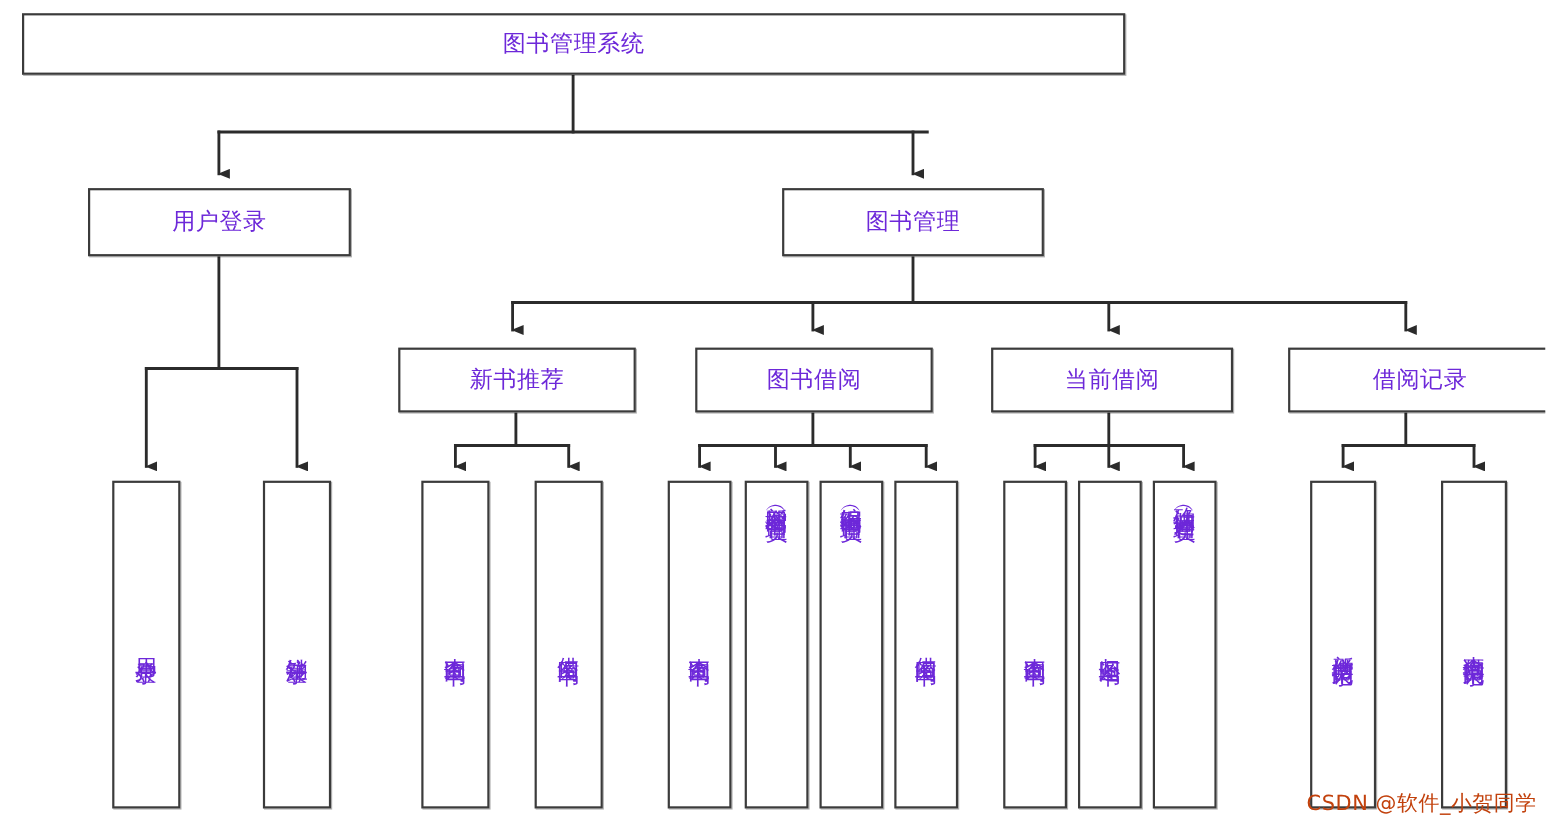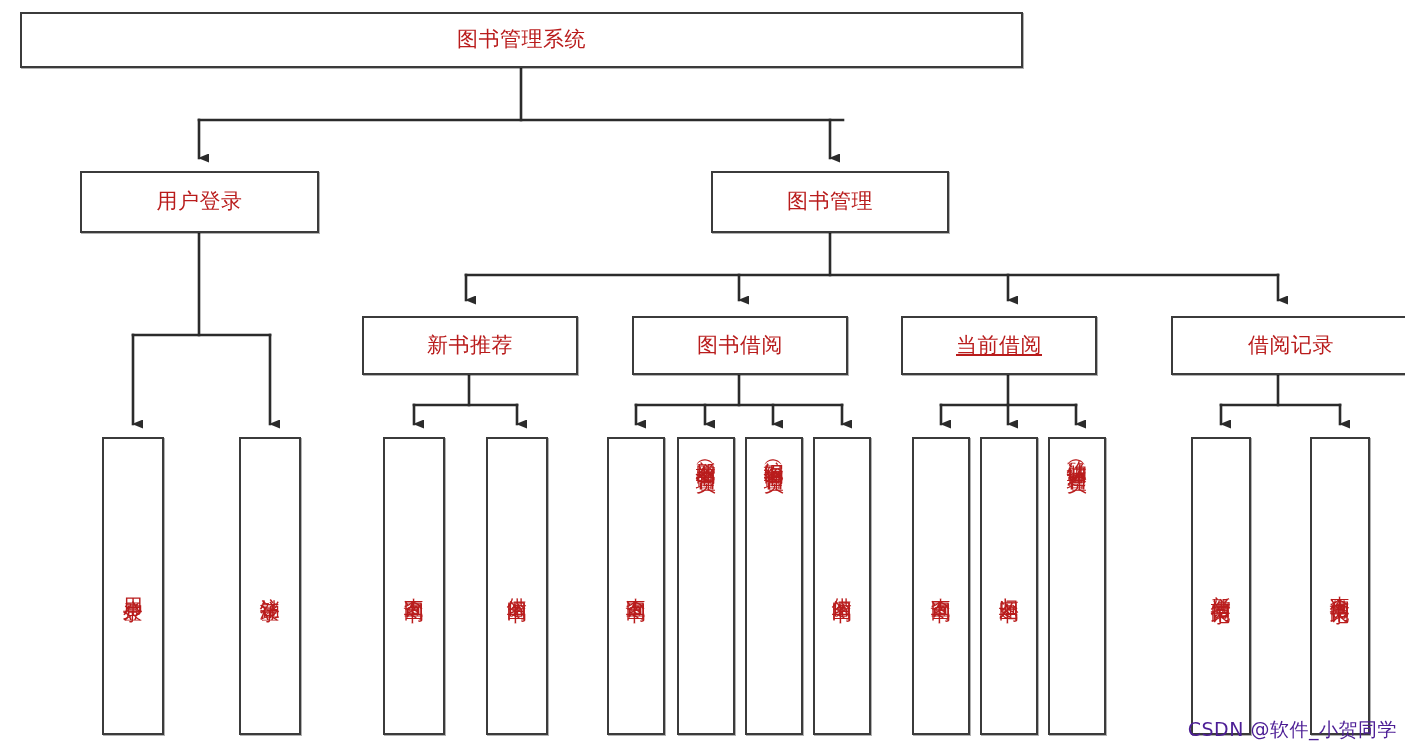--- a/index.html
+++ b/index.html
@@ -28,21 +28,21 @@
   }
   .node {
     position: absolute;
     box-sizing: border-box;
     background: #ffffff;
     border: 2px solid #3b3b3b;
     box-shadow: 1px 1px 0 rgba(0,0,0,0.30);
     display: flex;
     align-items: center;
     justify-content: center;
-    color: #b91c1c;
+    color: #6d28d9;
   }
   .node.horizontal .node-label {
     font-size: 21px;
     line-height: 1.1;
     letter-spacing: 0.5px;
     white-space: nowrap;
     text-align: center;
   }
   .node.vertical {
     align-items: flex-start;
@@ -60,21 +60,21 @@
   }
   .node.vertical.centered {
     align-items: center;
     padding-top: 0;
   }
   .watermark {
     position: absolute;
     right: 8px;
     bottom: 4px;
     font-size: 19px;
-    color: #4c1d95;
+    color: #c2410c;
     white-space: nowrap;
     letter-spacing: 0.5px;
   }
 </style>
 </head>
 <body>
 
 <div id="diagram-root">
 
   <svg id="edge-layer" viewBox="0 0 1405 747" width="1405" height="747" xmlns="http://www.w3.org/2000/svg">
@@ -137,21 +137,21 @@
   <div class="node horizontal" style="left:711px; top:171px; width:238px; height:62px;">
     <span class="node-label">图书管理</span>
   </div>
 
   <div class="node horizontal" style="left:362px; top:316px; width:216px; height:59px;">
     <span class="node-label">新书推荐</span>
   </div>
   <div class="node horizontal" style="left:632px; top:316px; width:216px; height:59px;align-items:center;">
     <span class="node-label">图书借阅</span>
   </div>
-  <div class="node horizontal" style="left:901px; top:316px; width:196px; height:59px;text-decoration:underline;">
+  <div class="node horizontal" style="left:901px; top:316px; width:220px; height:59px;">
     <span class="node-label">当前借阅</span>
   </div>
   <div class="node horizontal" style="left:1171px; top:316px; width:240px; height:59px;">
     <span class="node-label">借阅记录</span>
   </div>
 
   <div class="node vertical centered" style="left:102px; top:437px; width:62px; height:298px;">
     <span class="node-label">用户登录</span>
   </div>
   <div class="node vertical centered" style="left:239px; top:437px; width:62px; height:298px;">

